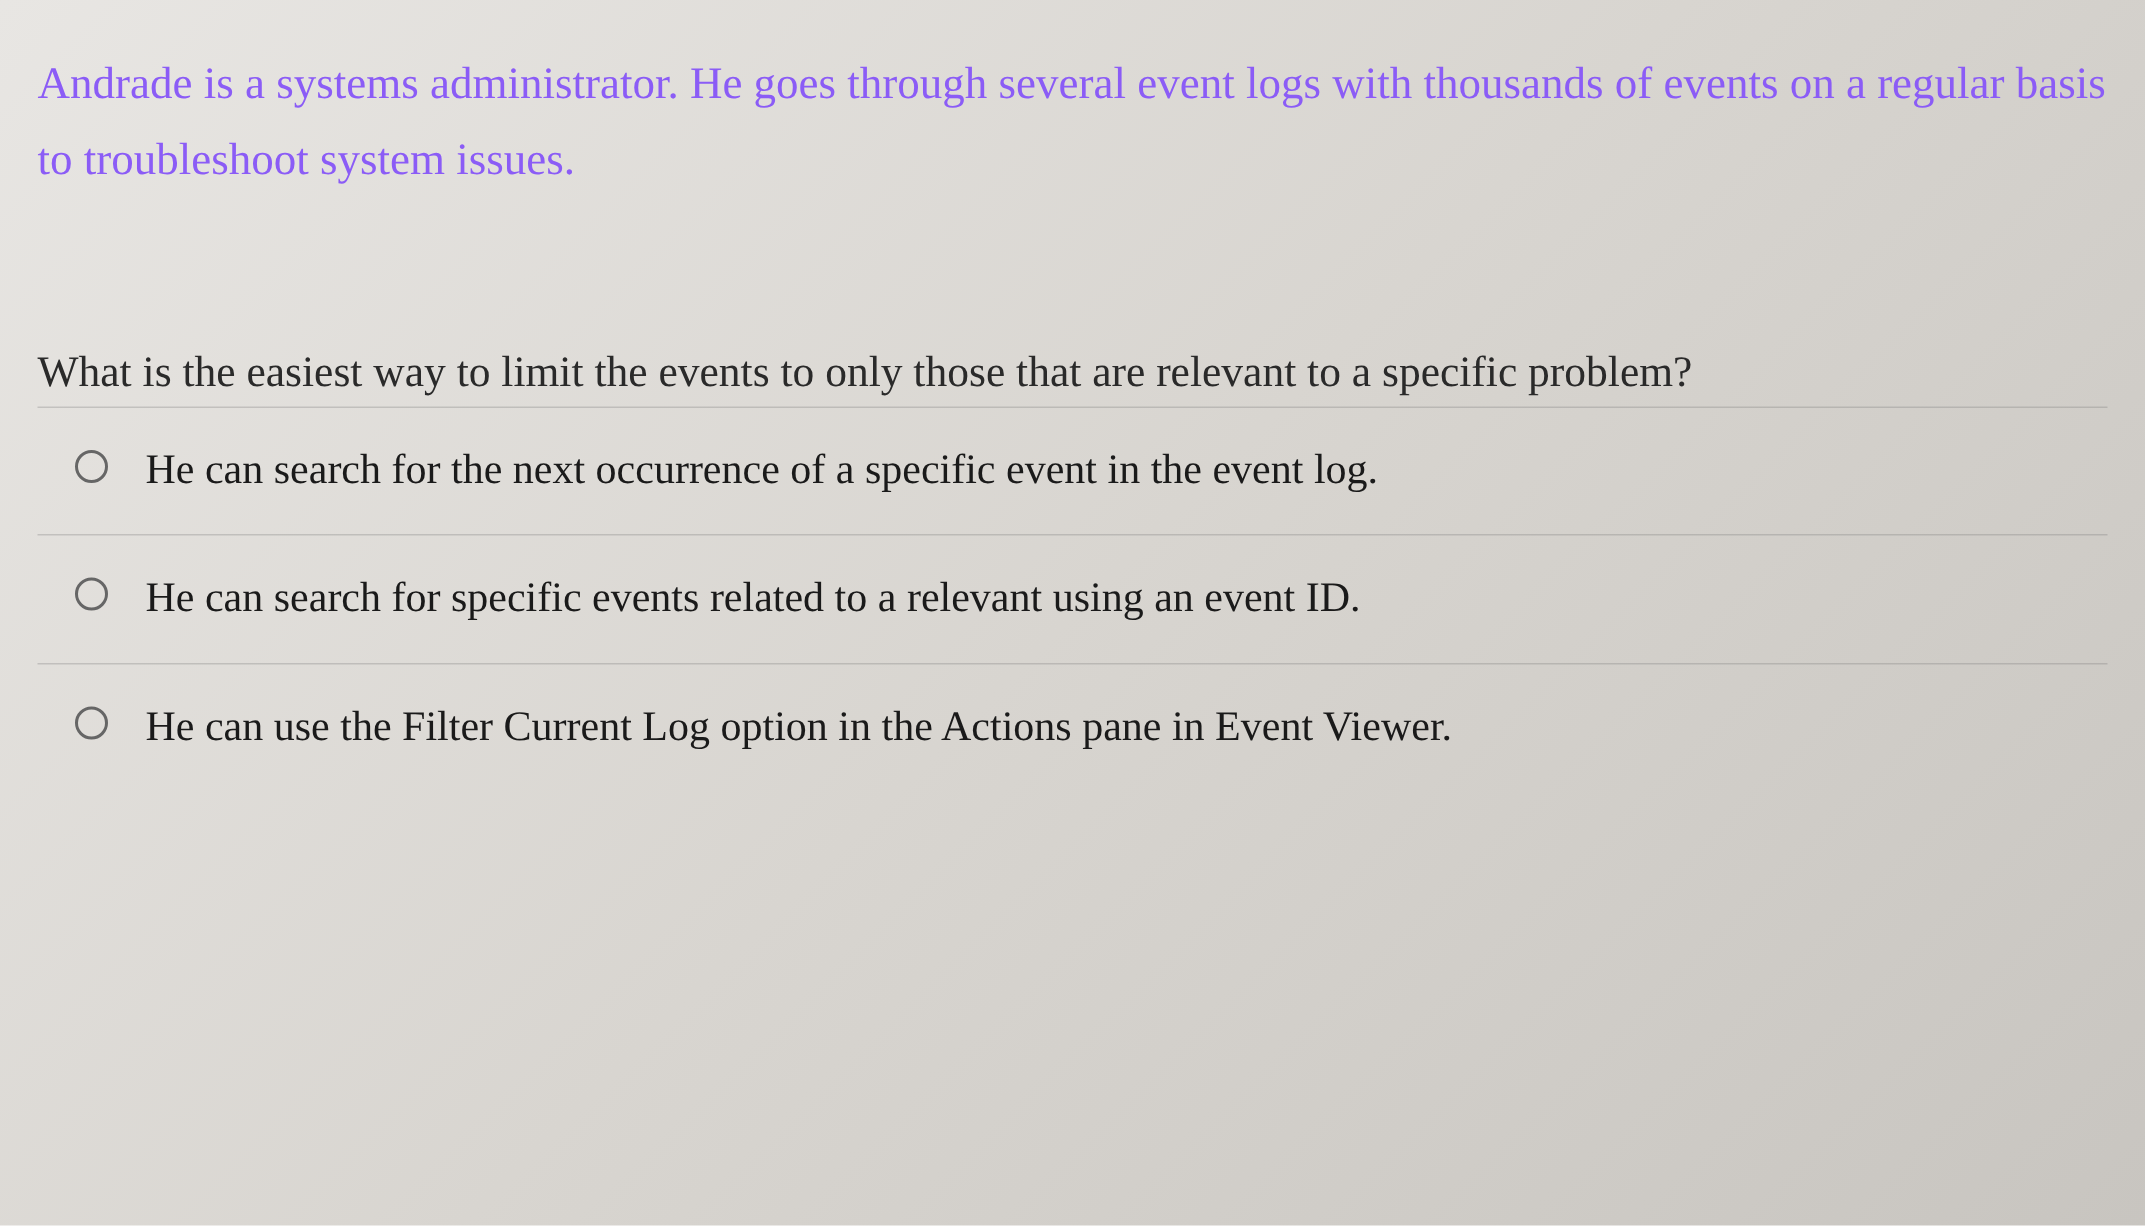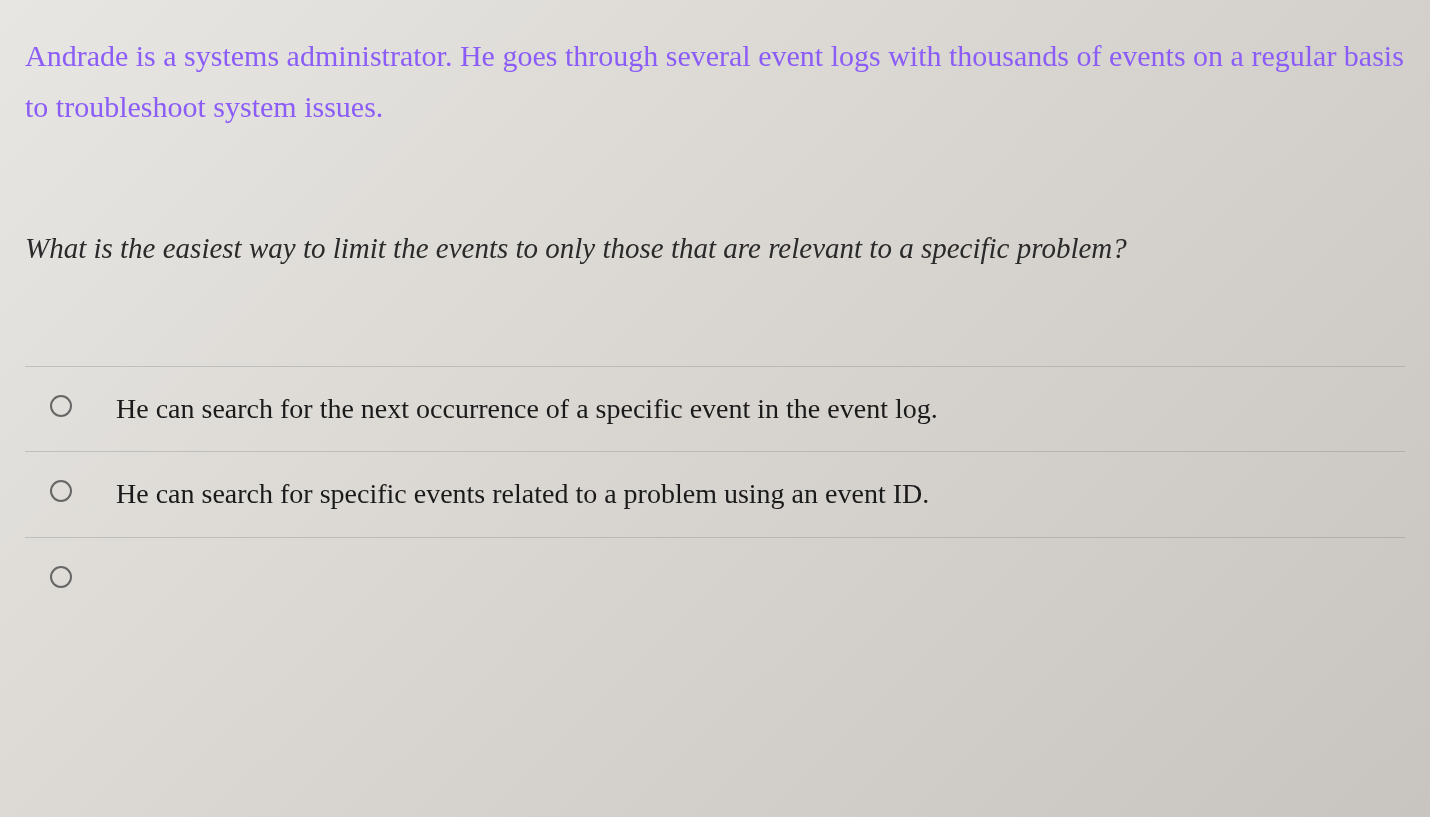--- a/index.html
+++ b/index.html
@@ -16,36 +16,33 @@
       color: #2a2a2a;
       overflow: hidden;
     }
     .scenario {
       font-size: 30px;
       line-height: 1.7;
       margin-bottom: 95px;
       color: #8b5cf6;
     }
     .question {
-      font-style: italic;
       font-size: 29px;
       line-height: 1.5;
-      margin-bottom: 95px;
       color: #2a2a2a;
     }
     .options {
       border-top: 1px solid rgba(120, 120, 120, 0.3);
     }
     .option {
       display: flex;
       align-items: flex-start;
       padding: 20px 15px 20px 25px;
       border-bottom: 1px solid rgba(120, 120, 120, 0.3);
       cursor: pointer;
-      gap: 19px;
     }
     .option:last-child {
       border-bottom: none;
     }
     .radio {
       width: 22px;
       height: 22px;
       border: 2px solid #666;
       border-radius: 50%;
       flex-shrink: 0;
@@ -66,18 +63,19 @@
 
 <div class="question">What is the easiest way to limit the events to only those that are relevant to a specific problem?</div>
 
 <div class="options">
   <div class="option">
     <div class="radio"></div>
     <div class="option-text">He can search for the next occurrence of a specific event in the event log.</div>
   </div>
   <div class="option">
     <div class="radio"></div>
-    <div class="option-text">He can search for specific events related to a problem using an event ID.</div>
+    <div class="option-text">He can search for specific events related to a relevant using an event ID.</div>
   </div>
   <div class="option">
     <div class="radio"></div>
+    <div class="option-text">He can use the Filter Current Log option in the Actions pane in Event Viewer.</div>
   </div>
 </div>
 
 </body></html>

